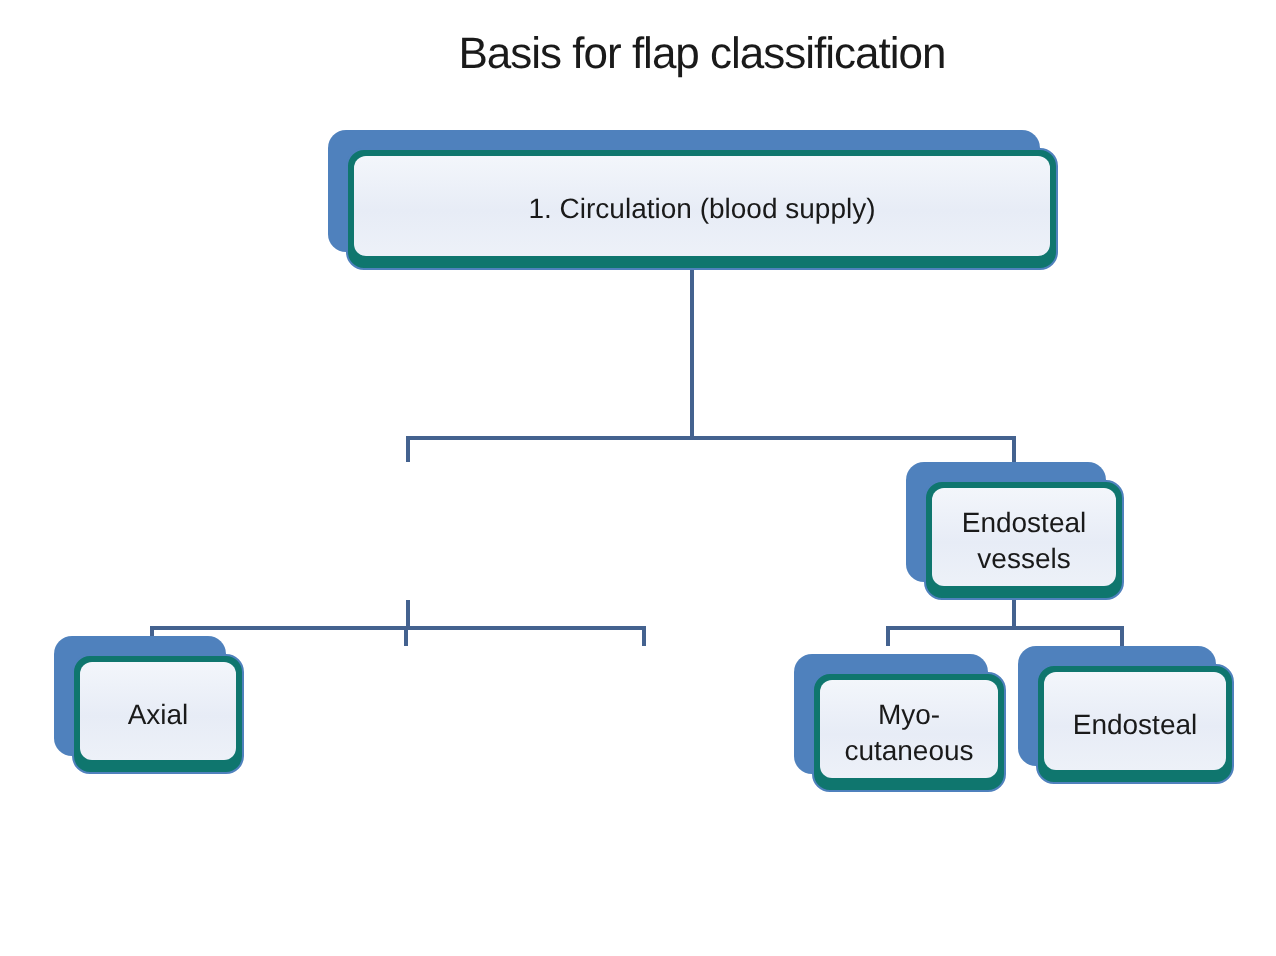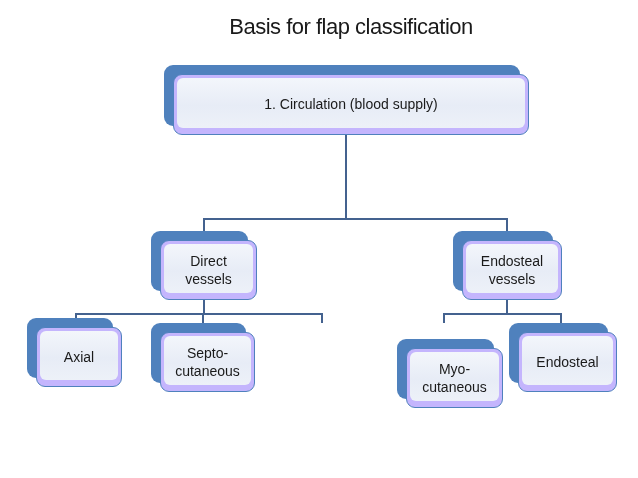--- a/index.html
+++ b/index.html
@@ -31,21 +31,21 @@
   .node .back{
     position:absolute;
     left:-9px; top:-9px;
     width:100%; height:100%;
     background:#4f81bd;
     border-radius:9px;
   }
   .node .front{
     position:absolute;
     left:0; top:0; width:100%; height:100%;
-    background:#c4b5fd;
+    background:#0f766e;
     border:1.6px solid #4f81bd;
     border-radius:9px;
     box-sizing:border-box;
   }
   .node .inner{
     position:absolute;
     left:3px; right:3px; top:3px; bottom:6px;
     border-radius:6px;
     background:linear-gradient(180deg,#f3f6fb 0%,#e7ecf6 55%,#edf1f8 100%);
   }
@@ -62,21 +62,21 @@
     padding:2px 6px;
     box-sizing:border-box;
   }
   
   .node-root     {left:173px; top:74px;  width:356px; height:61px;}
   .node-direct   {left:160px; top:240px; width:97px;  height:60px;}
   .node-indirect {left:462px; top:240px; width:100px; height:60px;}
   .node-axial    {left:36px;  top:327px; width:86px;  height:60px;}
   .node-septo    {left:160px; top:332px; width:95px;  height:60px;}
   .node-endosteal{left:282px; top:332px; width:96px;  height:60px;}
-  .node-myo      {left:406px; top:348px; width:97px;  height:60px;}
+  .node-myo      {left:406px; top:336px; width:97px;  height:60px;}
   .node-perio    {left:518px; top:332px; width:99px;  height:60px;}
 </style>
 </head>
 <body>
 
 <div class="stage">
 
   <div class="slide-title">Basis for flap classification</div>
 
   <svg class="connector-layer" viewBox="0 0 638 478" xmlns="http://www.w3.org/2000/svg">
@@ -92,51 +92,37 @@
   </svg>
 
   <div class="node node-root">
     <div class="back"></div>
     <div class="front">
       <div class="inner"></div>
       <div class="label">1. Circulation (blood supply)</div>
     </div>
   </div>
 
-  <div class="node node-direct">
-    <div class="back"></div>
-    <div class="front">
-      <div class="inner"></div>
-      <div class="label">Direct vessels</div>
-    </div>
-  </div>
 
   <div class="node node-indirect">
     <div class="back"></div>
     <div class="front">
       <div class="inner"></div>
       <div class="label">Endosteal vessels</div>
     </div>
   </div>
 
   <div class="node node-axial">
     <div class="back"></div>
     <div class="front">
       <div class="inner"></div>
       <div class="label">Axial</div>
     </div>
   </div>
 
-  <div class="node node-septo">
-    <div class="back"></div>
-    <div class="front">
-      <div class="inner"></div>
-      <div class="label">Septo-cutaneous</div>
-    </div>
-  </div>
 
 
   <div class="node node-myo">
     <div class="back"></div>
     <div class="front">
       <div class="inner"></div>
       <div class="label">Myo-cutaneous</div>
     </div>
   </div>
 

